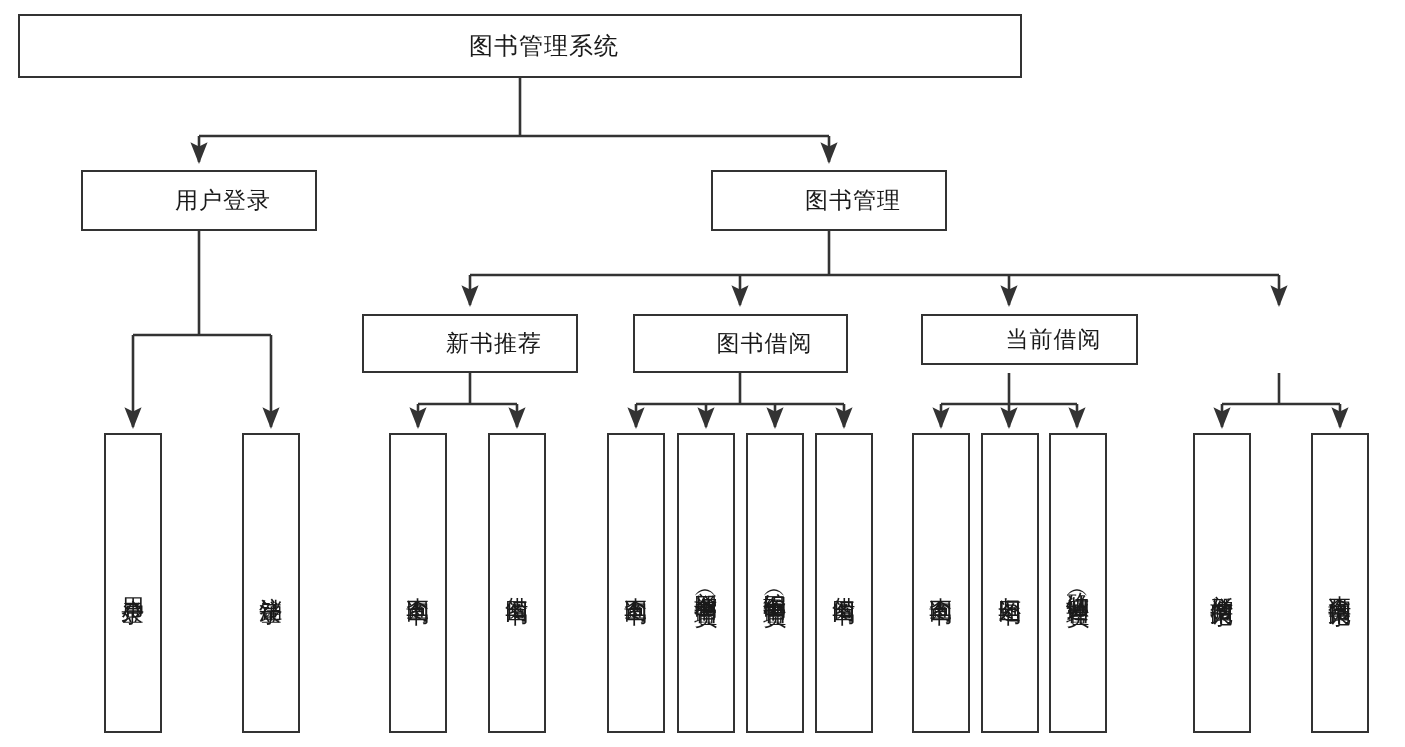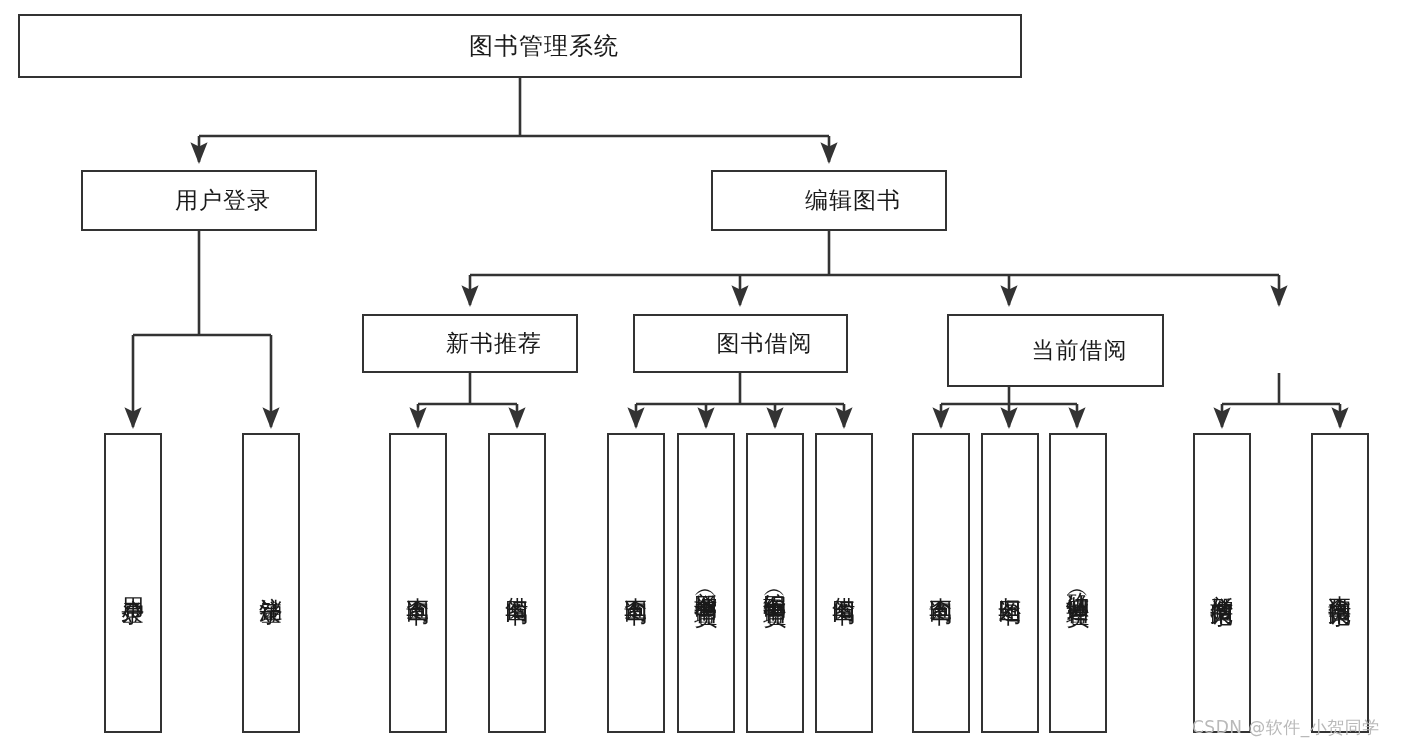--- a/index.html
+++ b/index.html
@@ -130,30 +130,30 @@
   </svg>
 
   <div class="node horiz root" style="left:18px; top:14px; width:1004px; height:64px;">
     <span>图书管理系统</span>
   </div>
 
   <div class="node horiz" style="left:81px; top:170px; width:236px; height:61px;">
     <span>用户登录</span>
   </div>
   <div class="node horiz" style="left:711px; top:170px; width:236px; height:61px;">
-    <span>编辑图书</span>
+    <span>图书管理</span>
   </div>
 
   <div class="node horiz" style="left:633px; top:314px; width:215px; height:59px;">
     <span>图书借阅</span>
   </div>
   <div class="node horiz" style="left:362px; top:314px; width:216px; height:59px;">
     <span>新书推荐</span>
   </div>
-  <div class="node horiz" style="left:947px; top:314px; width:217px; height:73px;">
+  <div class="node horiz" style="left:921px; top:314px; width:217px; height:51px;">
     <span>当前借阅</span>
   </div>
 
   <div class="node vert" style="left:104px; top:433px; width:58px; height:300px;">
     <span class="vtext">用户登录</span>
   </div>
   <div class="node vert" style="left:242px; top:433px; width:58px; height:300px;">
     <span class="vtext">注销登录</span>
   </div>
 
@@ -187,15 +187,14 @@
     <span class="vtext">确认归还（管理员）</span>
   </div>
 
   <div class="node vert" style="left:1193px; top:433px; width:58px; height:300px;">
     <span class="vtext">新增借阅记录</span>
   </div>
   <div class="node vert" style="left:1311px; top:433px; width:58px; height:300px;">
     <span class="vtext">查询借阅记录</span>
   </div>
 
-  <div class="watermark" style="left:1192px; top:716px;">CSDN @软件_小贺同学</div>
 
 </div>
 
 </body></html>

